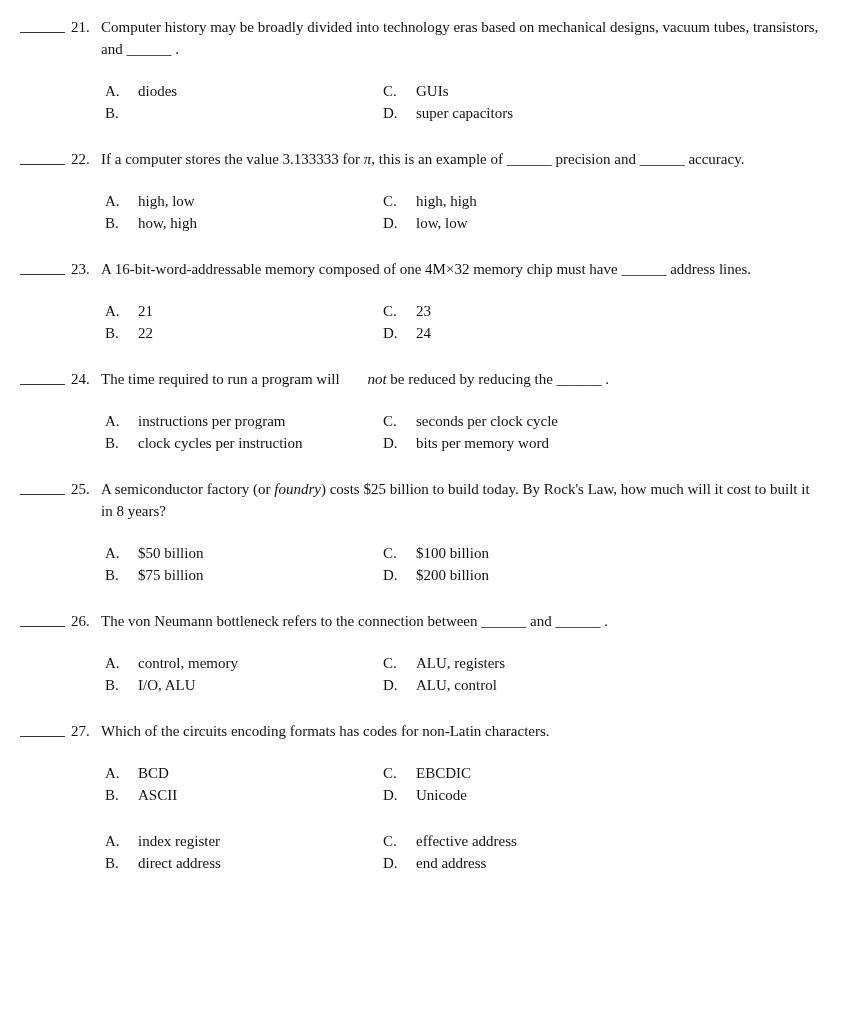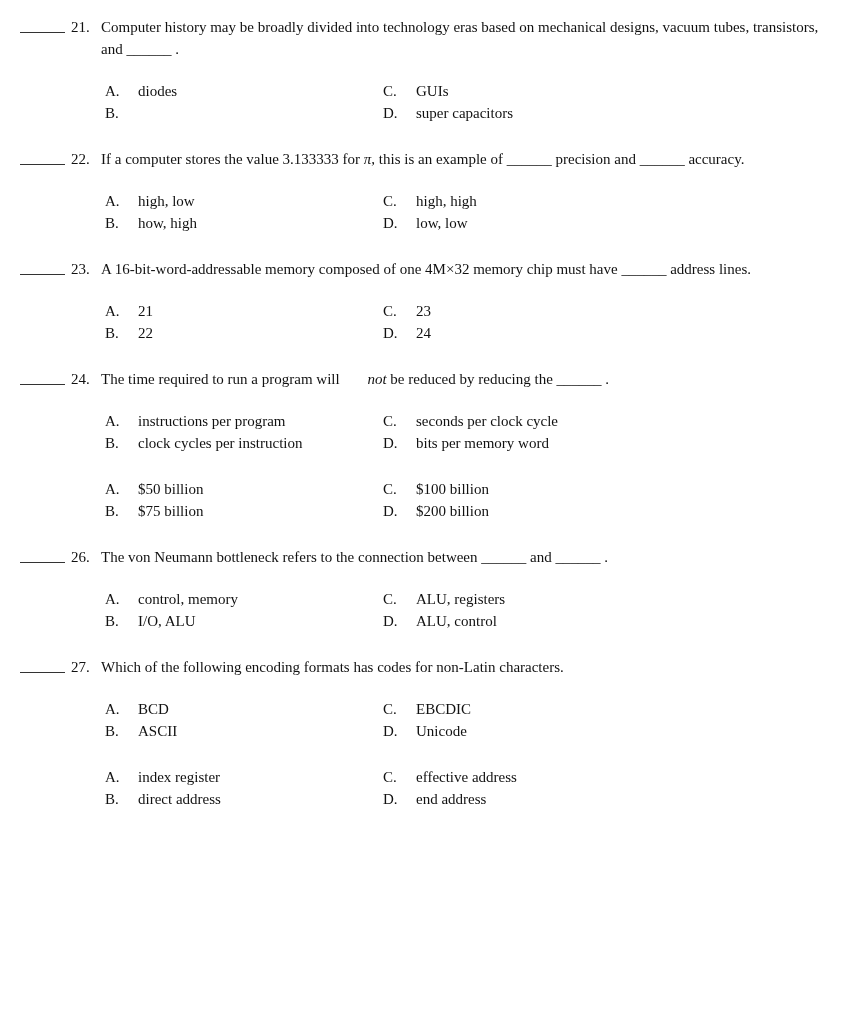--- a/index.html
+++ b/index.html
@@ -156,20 +156,25 @@
         <span class="opt-text">seconds per clock cycle</span>
       </div>
     <div class="opt">
         <span class="opt-letter">D.</span>
         <span class="opt-text">bits per memory word</span>
       </div>
   </div>
 </div>
 
 <div class="question">
+  <div class="q-line">
+    <span class="answer-blank"></span>
+    <span class="q-number">25.</span>
+    <div class="q-text"><span>A semiconductor factory (or </span><span style="font-style: italic;">foundry</span><span>) costs $25 billion to build today. By Rock's Law, how much will it cost to built it in 8 years?</span></div>
+  </div>
   <div class="options">
     <div class="opt">
         <span class="opt-letter">A.</span>
         <span class="opt-text">$50 billion</span>
       </div>
     <div class="opt">
         <span class="opt-letter">B.</span>
         <span class="opt-text">$75 billion</span>
       </div>
     <div class="opt">
@@ -206,21 +211,21 @@
         <span class="opt-letter">D.</span>
         <span class="opt-text">ALU, control</span>
       </div>
   </div>
 </div>
 
 <div class="question">
   <div class="q-line">
     <span class="answer-blank"></span>
     <span class="q-number">27.</span>
-    <div class="q-text"><span>Which of the following encoding formats has codes for non-Latin characters.</span></div>
+    <div class="q-text"><span>Which of the circuits encoding formats has codes for non-Latin characters.</span></div>
   </div>
   <div class="options">
     <div class="opt">
         <span class="opt-letter">A.</span>
         <span class="opt-text">BCD</span>
       </div>
     <div class="opt">
         <span class="opt-letter">B.</span>
         <span class="opt-text">ASCII</span>
       </div>

